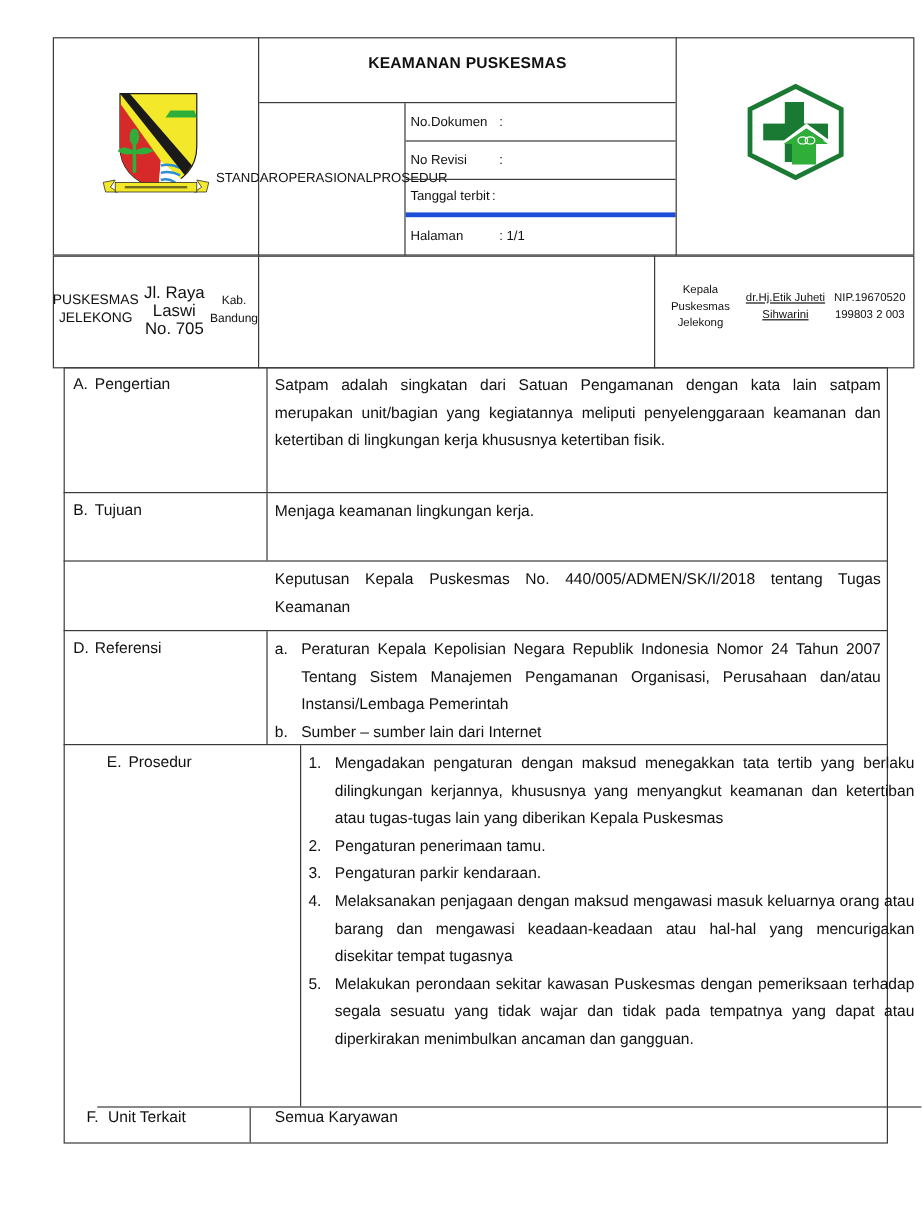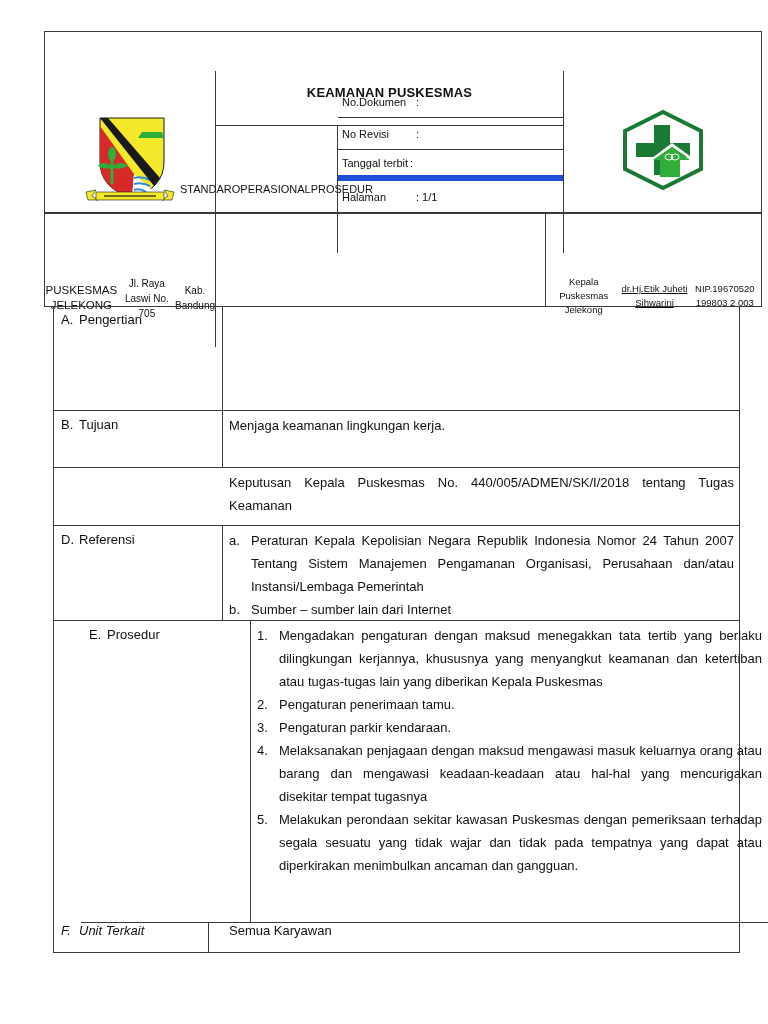--- a/index.html
+++ b/index.html
@@ -1,20 +1,20 @@
 <!DOCTYPE html>
 <html><head>
 <meta charset="utf-8">
 <style>
   html, body { margin: 0; padding: 0; background: #ffffff; }
   body { width: 768px; height: 1024px; position: relative; overflow: hidden;
          font-family: "Liberation Sans", sans-serif; color: #111; }
   .abs { position: absolute; box-sizing: border-box; }
   .b { border: 1px solid #3a3a3a; }
-  .ctr { display: flex; align-items: center; justify-content: center; text-align: center; margin-top: 40px; }
+  .ctr { display: flex; align-items: center; justify-content: center; text-align: center; }
   .hdr-title { font-weight: bold; font-size: 13px; letter-spacing: 0.2px; }
   .sop { font-size: 11px; line-height: 15px; }
   .info-row { font-size: 11px; display: flex; align-items: center; padding-left: 4px; }
   .info-row .lbl { display: inline-block; }
   .org { font-size: 11px; line-height: 15px; }
   .sign { font-size: 9.5px; line-height: 14px; }
   .sign .name { text-decoration: underline; }
   .cell-label { font-size: 13px; padding: 6px 0 0 8px; }
   .cell-label .letter { display: inline-block; width: 18px; }
   .cell-content { font-size: 13px; line-height: 23px; padding: 3px 6px 0 6px; text-align: justify; }
@@ -63,21 +63,21 @@
 <div class="abs info-row" style="left:338px; top:86px; width:225px; height:32px; border-bottom:1px solid #3a3a3a;">
   <span class="lbl" style="width:74px;">No.Dokumen</span>
   <span>:</span>
   <span style="margin-left:4px;"></span>
 </div>
 <div class="abs info-row" style="left:338px; top:118px; width:225px; height:32px; border-bottom:1px solid #3a3a3a;">
   <span class="lbl" style="width:74px;">No Revisi</span>
   <span>:</span>
   <span style="margin-left:4px;"></span>
 </div>
-<div class="abs info-row" style="left:338px; top:150px; width:225px; height:31px; border-bottom:6px solid #1d4ed8;">
+<div class="abs info-row" style="left:338px; top:150px; width:225px; height:31px; border-bottom:4px solid #1d4ed8;">
   <span class="lbl">Tanggal terbit</span>
   <span style="margin-left:2px;">:</span>
   <span style="margin-left:4px;"></span>
 </div>
 <div class="abs info-row" style="left:338px; top:181px; width:225px; height:32px;">
   <span class="lbl" style="width:74px;">Halaman</span>
   <span>:</span>
   <span style="margin-left:3px;">1/1</span>
 </div>
 
@@ -92,36 +92,37 @@
 
     <polygon points="33,51 52,38 70,51 60,51 60,68 40,68 40,51" fill="#2fae3a"></polygon>
     <ellipse cx="49" cy="48" rx="4" ry="3" fill="none" stroke="#ffffff" stroke-width="1"></ellipse>
     <ellipse cx="55" cy="48" rx="4" ry="3" fill="none" stroke="#ffffff" stroke-width="1"></ellipse>
   </svg>
 </div>
 
 <div class="abs b" style="left:44px; top:213px; width:718px; height:94px;"></div>
 <div class="abs ctr org" style="left:44px; top:213px; width:172px; height:94px; border-right:1px solid #3a3a3a; padding-bottom:4px;">
   <div style="font-size:11.5px;">PUSKESMAS JELEKONG</div>
-  <div style="font-size:10px;">Jl. Raya Laswi No. 705</div>
+  <div style="font-size:14px;">Jl. Raya Laswi No. 705</div>
   <div style="font-size:10px;">Kab. Bandung</div>
 </div>
 <div class="abs" style="left:216px; top:213px; width:330px; height:94px; border-right:1px solid #3a3a3a;"></div>
 <div class="abs ctr sign" style="left:546px; top:213px; width:216px; height:94px; flex-direction:row; padding-bottom:8px;">
   <div>Kepala Puskesmas Jelekong</div>
   <div class="name">dr.Hj.Etik Juheti Sihwarini</div>
   <div>NIP.19670520 199803 2 003</div>
 </div>
 
 <div class="abs b" style="left:53px; top:306px; width:687px; height:647px;"></div>
 
 <div class="abs" style="left:53px; top:306px; width:687px; height:105px; border-bottom:1px solid #3a3a3a;">
   <div class="abs cell-label" style="left:0; top:0; width:170px; height:104px; border-right:1px solid #3a3a3a;">
     <span class="letter">A.</span><span>Pengertian</span>
   </div>
+  <div class="abs cell-content" style="left:170px; top:0; width:517px;">Satpam adalah singkatan dari Satuan Pengamanan dengan kata lain satpam merupakan unit/bagian yang kegiatannya meliputi penyelenggaraan keamanan dan ketertiban di lingkungan kerja khususnya ketertiban fisik.</div>
 </div>
 
 <div class="abs" style="left:53px; top:411px; width:687px; height:57px; border-bottom:1px solid #3a3a3a;">
   <div class="abs cell-content" style="left:170px; top:0; width:517px;">Menjaga keamanan lingkungan kerja.</div>
   <div class="abs cell-label" style="left:0; top:0; width:170px; height:56px; border-right:1px solid #3a3a3a;">
     <span class="letter">B.</span><span>Tujuan</span>
   </div>
 </div>
 
 <div class="abs" style="left:53px; top:468px; width:687px; height:58px; border-bottom:1px solid #3a3a3a;">
@@ -166,17 +167,17 @@
       <span class="txt">Melaksanakan penjagaan dengan maksud mengawasi masuk keluarnya orang atau barang dan mengawasi keadaan-keadaan atau hal-hal yang mencurigakan disekitar tempat tugasnya</span>
     </div>
     <div class="li">
       <span class="num">5.</span>
       <span class="txt">Melakukan perondaan sekitar kawasan Puskesmas dengan pemeriksaan terhadap segala sesuatu yang tidak wajar dan tidak pada tempatnya yang dapat atau diperkirakan menimbulkan ancaman dan gangguan.</span>
     </div>
   </div>
 </div>
 
 <div class="abs" style="left:53px; top:923px; width:687px; height:30px;">
-  <div class="abs" style="left:0; top:0; width:156px; height:29px; border-right:1px solid #3a3a3a; font-size:13px; padding:0 0 0 8px; box-sizing:border-box;font-style:italic;">
+  <div class="abs" style="left:0; top:0; width:156px; height:29px; border-right:1px solid #3a3a3a; font-size:13px; padding:0 0 0 19px; box-sizing:border-box;">
     <span class="letter" style="display:inline-block; width:18px;">F.</span><span>Unit Terkait</span>
   </div>
   <div class="abs" style="left:176px; top:0; width:505px; font-size:13px;">Semua Karyawan</div>
 </div>
 
 </body></html>

